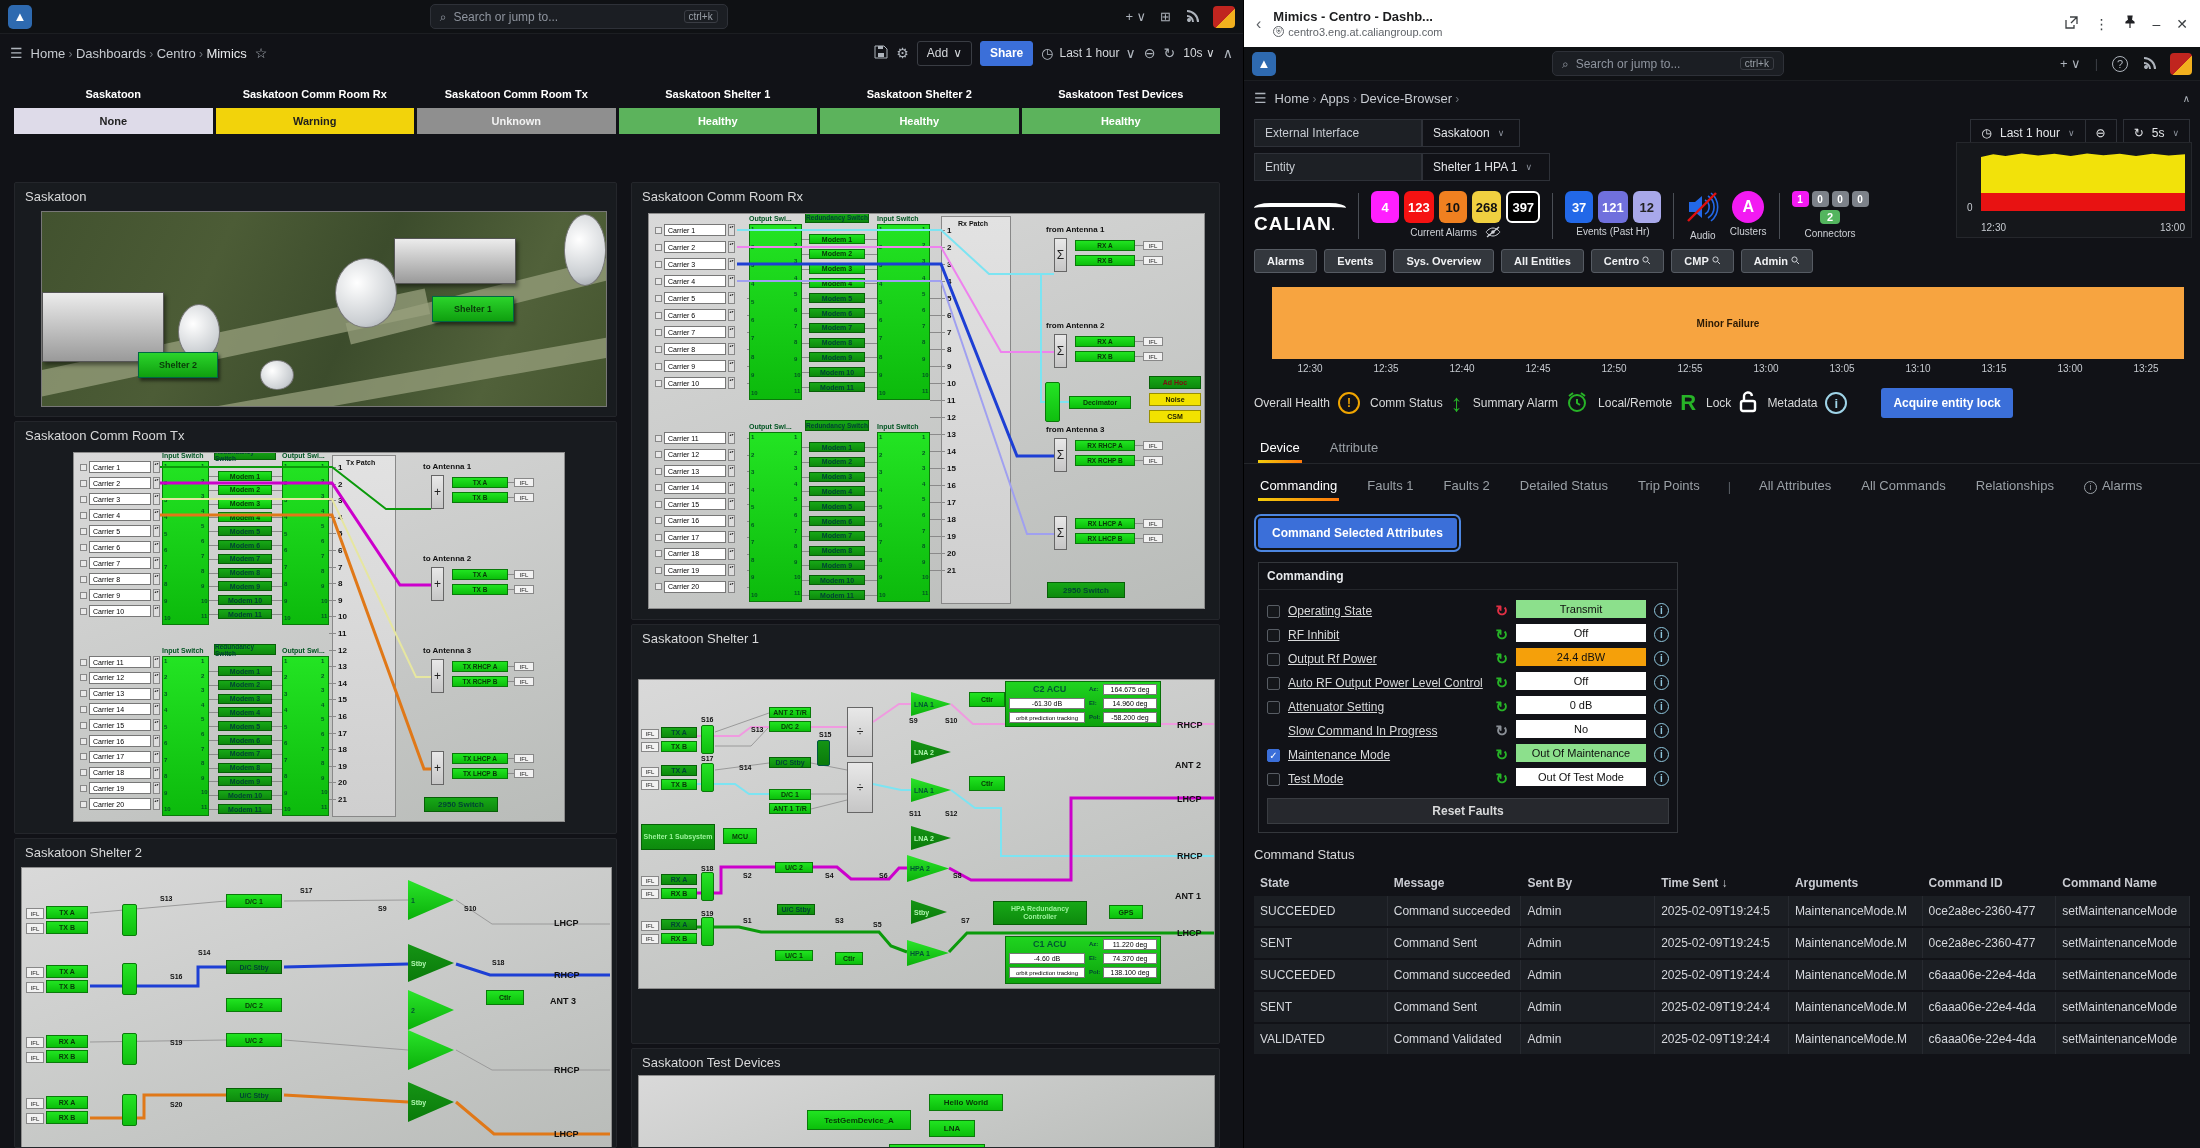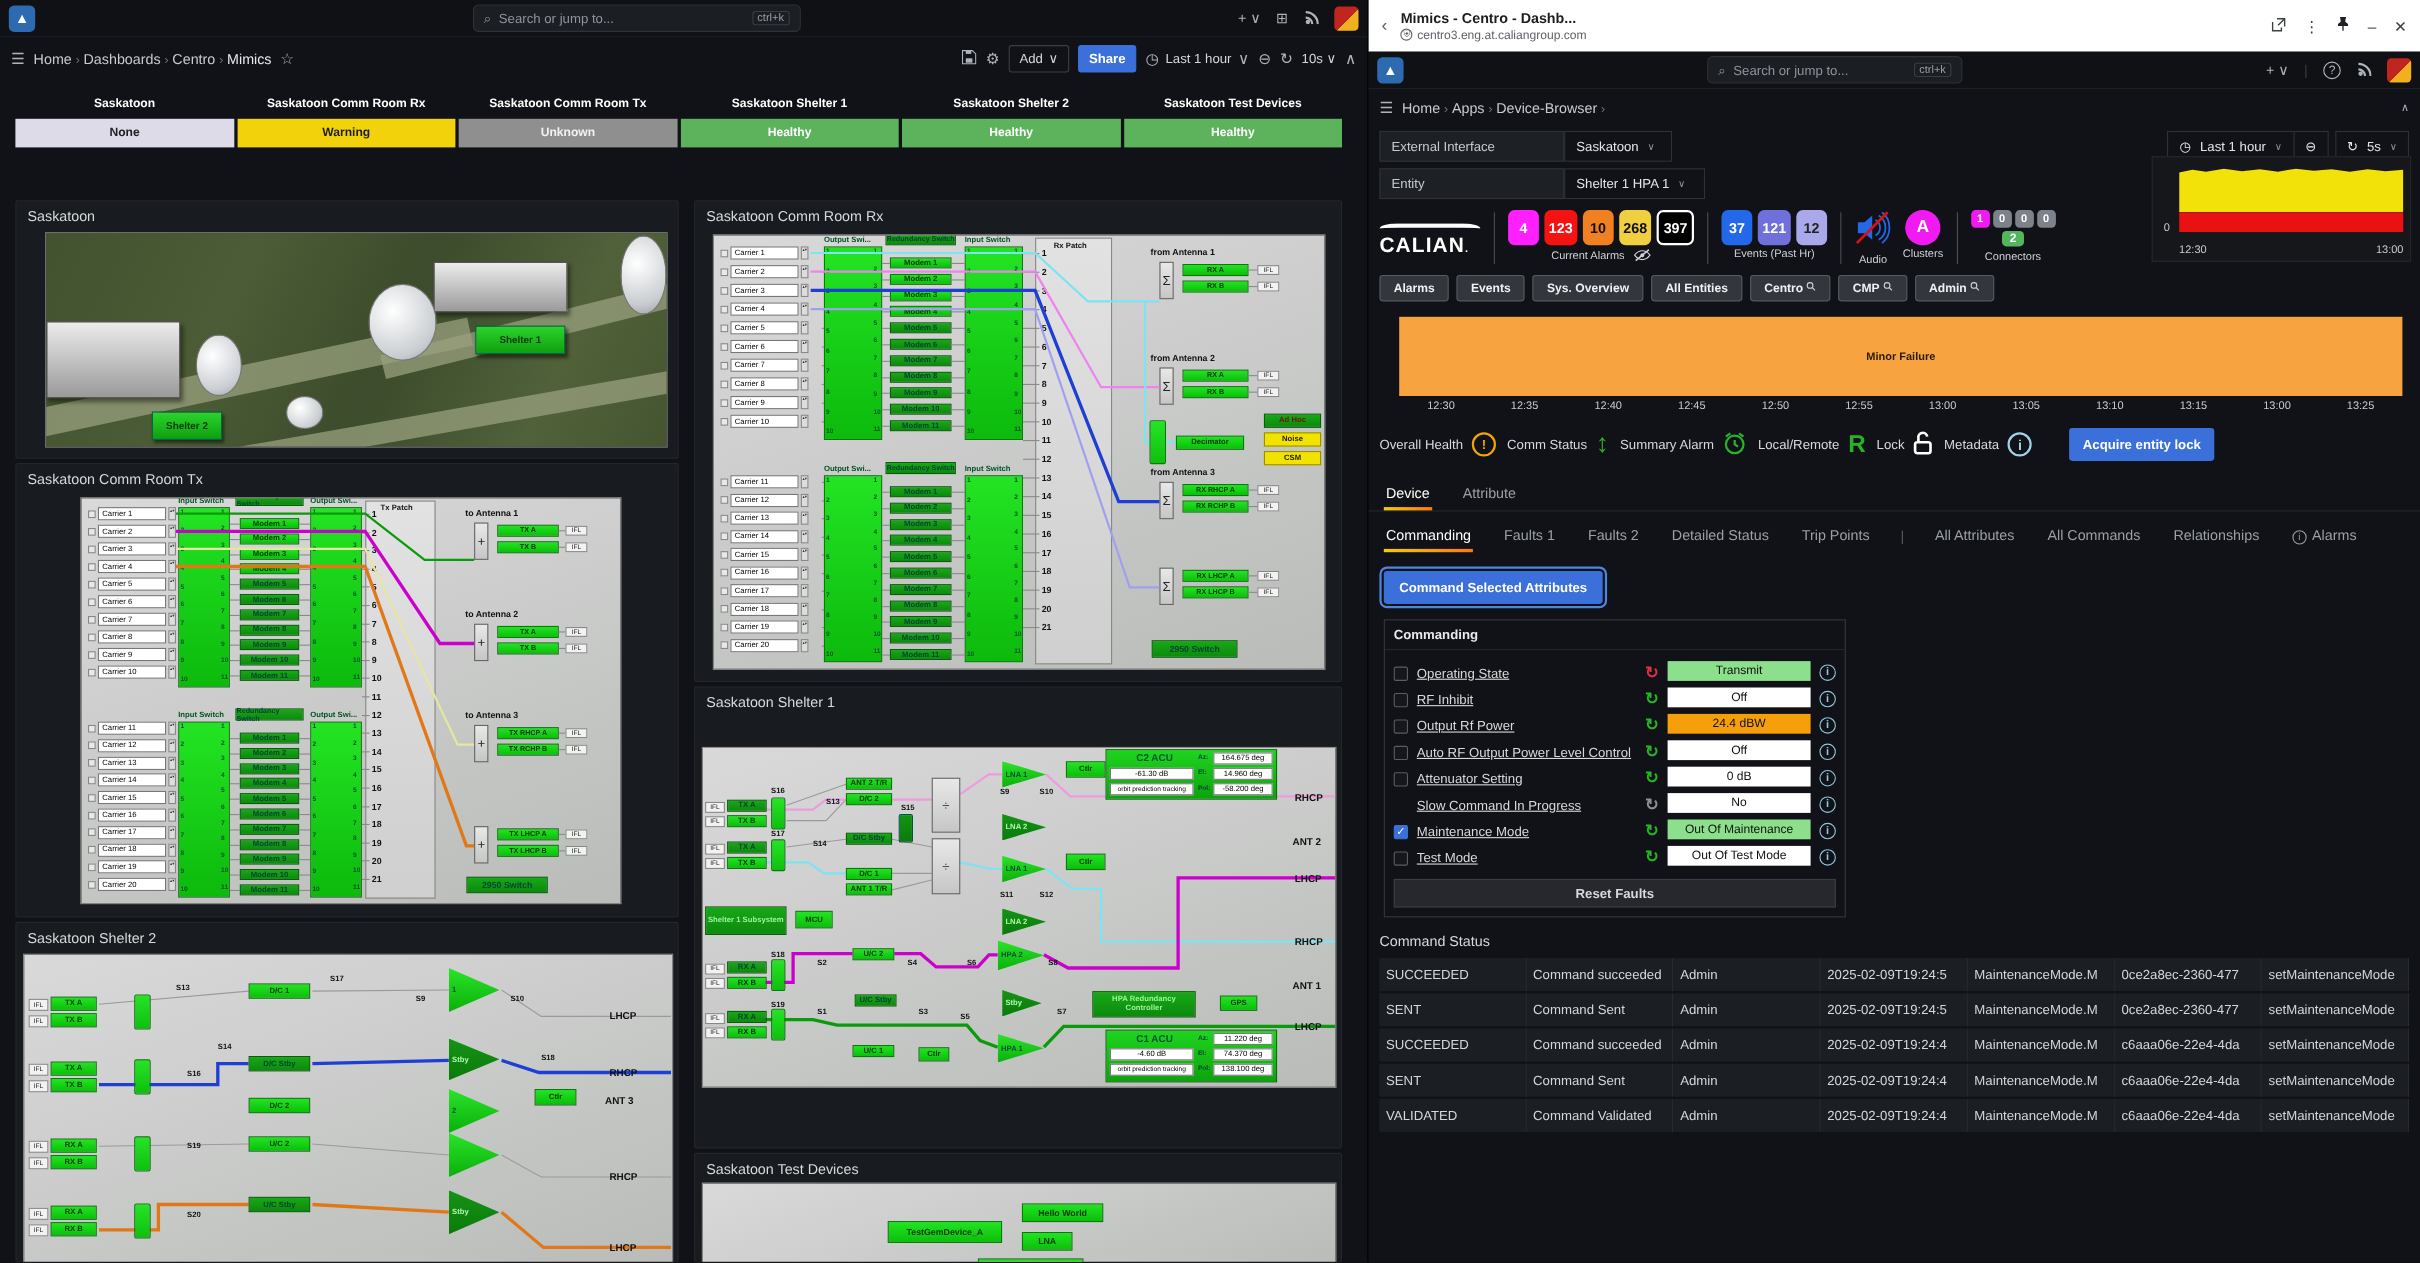--- a/index.html
+++ b/index.html
@@ -177,21 +177,21 @@
           <div class="photo" style="left: 26px; top: 28px; width: 566px; height: 196px; position: absolute;">
             <div class="road" style="left: -30px; top: 120px; width: 420px; height: 26px; position: absolute; transform: rotate(-12deg);"></div>
             <div class="road" style="left: 300px; top: 60px; width: 420px; height: 22px; position: absolute; transform: rotate(-14deg);"></div>
             <div class="road" style="left: 120px; top: 160px; width: 500px; height: 20px; position: absolute; transform: rotate(-10deg);"></div>
             <div class="bld" style="left: 0px; top: 80px; width: 122px; height: 70px; position: absolute;"></div>
             <div class="bld" style="left: 352px; top: 26px; width: 122px; height: 46px; position: absolute;"></div>
             <div class="dish" style="left: 136px; top: 92px; width: 42px; height: 56px; position: absolute;"></div>
             <div class="dish" style="left: 293px; top: 46px; width: 62px; height: 70px; position: absolute;"></div>
             <div class="dish" style="left: 522px; top: 2px; width: 42px; height: 72px; position: absolute;"></div>
             <div class="dish" style="left: 218px; top: 148px; width: 34px; height: 30px; position: absolute;"></div>
-            <div class="shbtn" style="left: 96px; top: 162px; width: 64px; height: 26px; position: absolute;">Shelter 2</div>
+            <div class="shbtn" style="left: 96px; top: 140px; width: 80px; height: 26px; position: absolute;">Shelter 2</div>
             <div class="shbtn" style="left: 390px; top: 84px; width: 82px; height: 26px; position: absolute;">Shelter 1</div>
           </div>
         </div>
         <div class="panel" style="left: 631px; top: 34px; width: 589px; height: 438px; position: absolute;">
           <div class="ptitle">Saskatoon Comm Room Rx</div>
           <div class="mimic" style="left: 16px; top: 30px; width: 557px; height: 396px; position: absolute;">
             <div class="carrier" style="left: 6px; top: 10px; width: 92px; height: 12px; position: absolute;">
               <div class="cchk"></div>
               <div class="cbox" style="width: 62px; height: 12px;">Carrier 1</div>
               <div class="cspin" style="height: 12px;">▴▾</div>
@@ -1406,20 +1406,29 @@
               <div class="cval" style="background: rgb(255, 255, 255);">Out Of Test Mode</div>
               <div class="cinfo">i</div>
             </div>
           </div>
         <div class="resetbtn">Reset Faults</div>
       </div>
     </div>
 
     <div class="cstitle">Command Status</div>
     <div class="cstable">
+      <div class="csh" id="csHead">
+          <div>State</div>
+          <div>Message</div>
+          <div>Sent By</div>
+          <div>Time Sent ↓</div>
+          <div>Arguments</div>
+          <div>Command ID</div>
+          <div>Command Name</div>
+        </div>
       <div id="csRows">
           <div class="csr">
             <div>SUCCEEDED</div>
             <div>Command succeeded</div>
             <div>Admin</div>
             <div>2025-02-09T19:24:5</div>
             <div>MaintenanceMode.M</div>
             <div>0ce2a8ec-2360-477</div>
             <div>setMaintenanceMode</div>
           </div>

